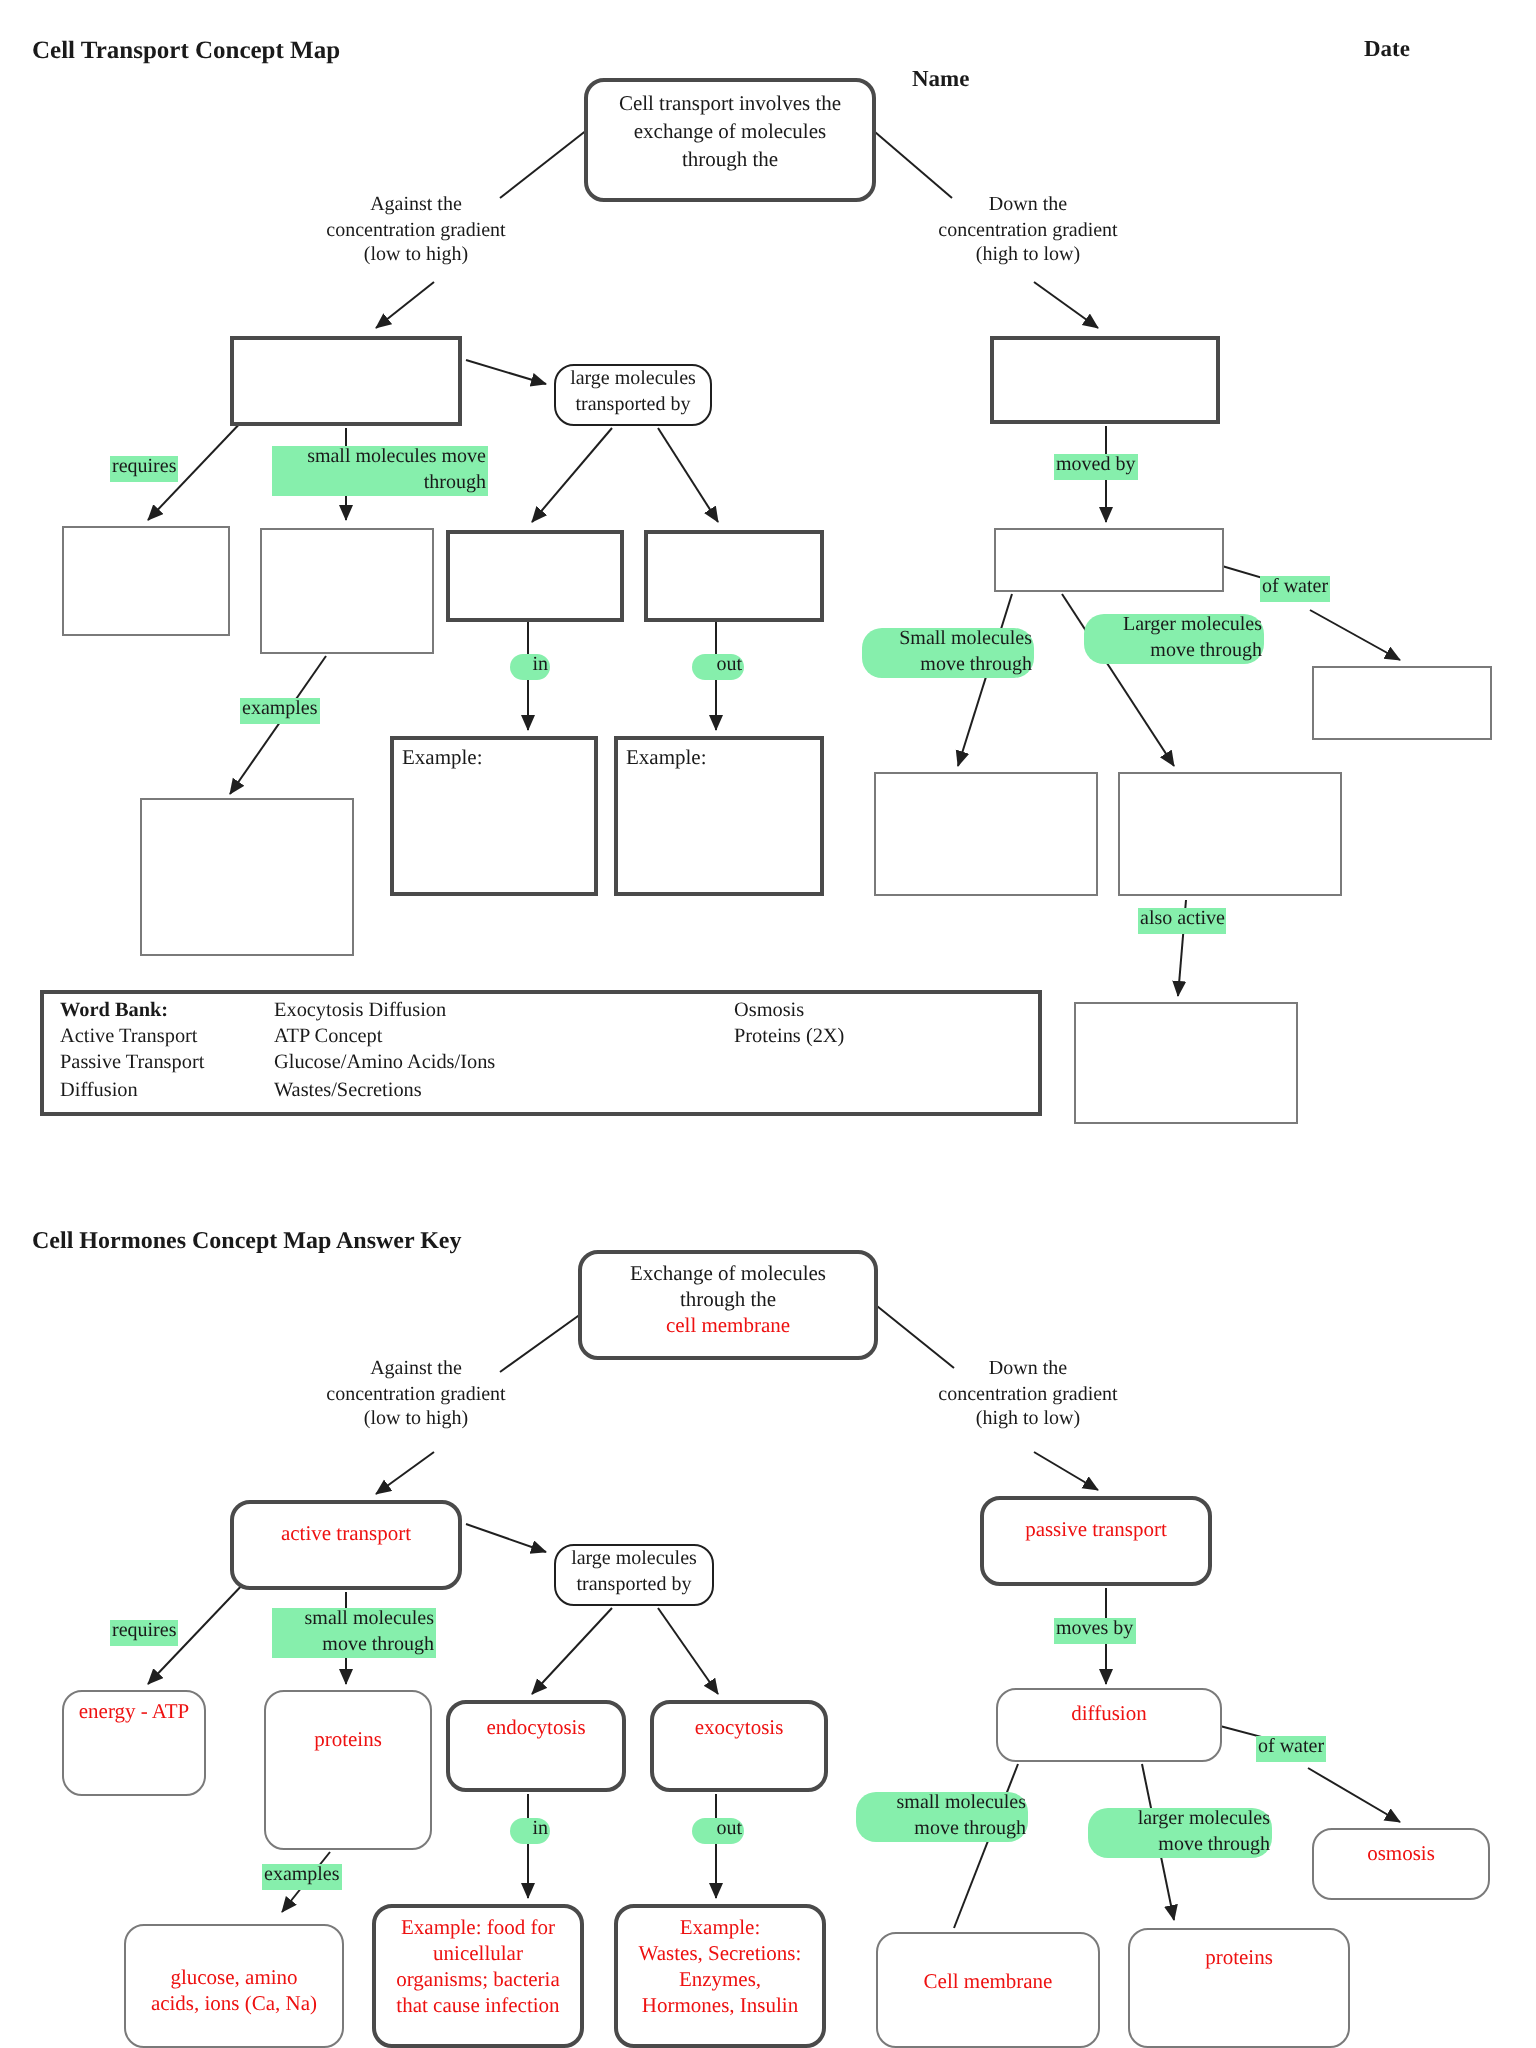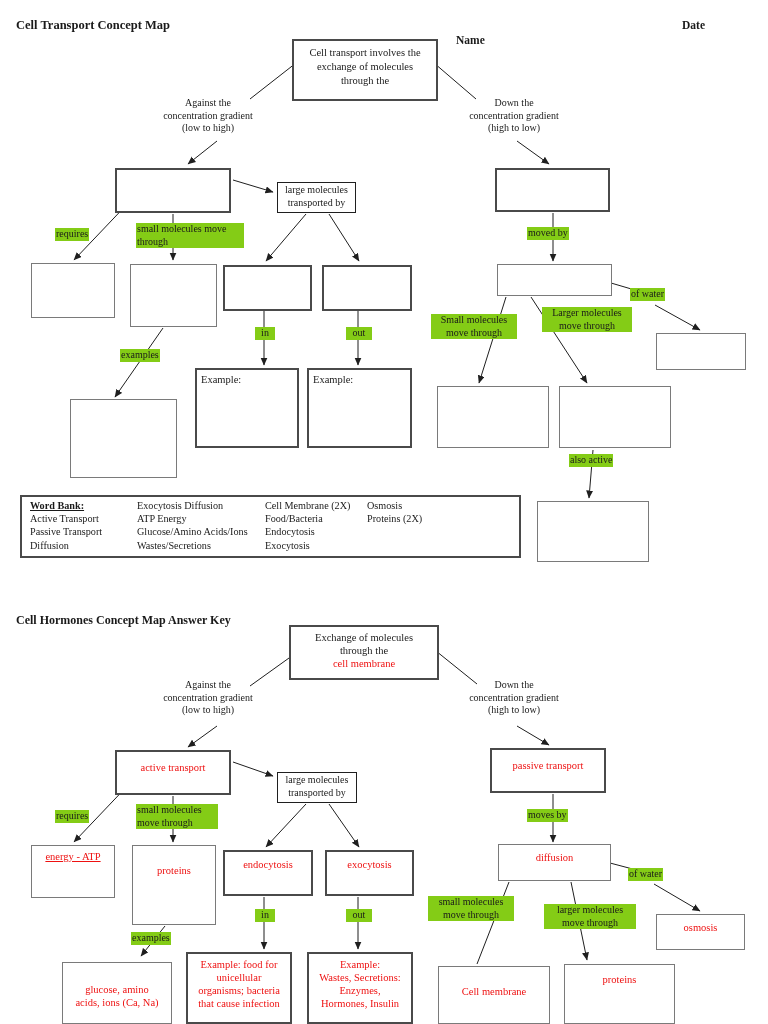--- a/index.html
+++ b/index.html
@@ -5,30 +5,30 @@
   html,body{margin:0;padding:0;background:#ffffff;}
   .page{position:relative;width:768px;height:1024px;background:#fff;overflow:hidden;
         font-family:"Liberation Serif","DejaVu Serif",serif;color:#1a1a1a;}
   svg.lines{position:absolute;left:0;top:0;width:768px;height:1024px;pointer-events:none;}
   svg.lines line{stroke:#1f1f1f;stroke-width:1;}
   .abs{position:absolute;}
   .box{position:absolute;background:#fff;box-sizing:border-box;}
   .b2{border:2px solid #4a4a4a;}
   .b1{border:1px solid #1f1f1f;}
   .bt{border:1px solid #7a7a7a;}
-  .ctr{text-align:center;}
+  .ctr{text-align:center;border-radius:10px;}
   .ml{white-space:pre-line;}
   .lbl{position:absolute;font-size:10px;line-height:12.5px;}
-  .bgw{background:#84cc16;padding:0 1px;}
+  .bgw{background:#86efac;padding:0 1px;text-align:right;}
   .boxtxt{font-size:10.5px;line-height:13px;}
   .red{color:#ee1111;}
   .title{font-size:12.5px;font-weight:bold;}
   .hd{font-size:11.5px;font-weight:bold;}
   .wb{font-size:10.2px;line-height:13.2px;}
-  .wbh{font-weight:bold;text-decoration:underline;}
+  .wbh{font-weight:bold;}
 </style>
 </head>
 <body>
 
 <div class="page">
 
   <svg class="lines">
     <defs>
       <marker id="arw" markerWidth="9" markerHeight="8" refX="7.5" refY="3.5" orient="auto">
         <path d="M0,0 L8,3.5 L0,7 z" fill="#1f1f1f"></path>
@@ -131,29 +131,23 @@
 
     <div class="box b2" style="left:20px;top:495px;width:501px;height:63px;">
       <div class="abs wb" style="left:8px;top:2px;">
         <div class="wbh">Word Bank:</div>
         <div>Active Transport</div>
         <div>Passive Transport</div>
         <div>Diffusion</div>
       </div>
       <div class="abs wb" style="left:115px;top:2px;">
         <div>Exocytosis Diffusion</div>
-        <div>ATP Energy</div>
+        <div>ATP Concept</div>
         <div>Glucose/Amino Acids/Ions</div>
         <div>Wastes/Secretions</div>
-      </div>
-      <div class="abs wb" style="left:243px;top:2px;">
-        <div>Cell Membrane (2X)</div>
-        <div>Food/Bacteria</div>
-        <div>Endocytosis</div>
-        <div>Exocytosis</div>
       </div>
       <div class="abs wb" style="left:345px;top:2px;">
         <div>Osmosis</div>
         <div>Proteins (2X)</div>
       </div>
     </div>
   </div>
 
   <div>
     <div class="abs title" style="left:16px;top:613px;font-size:12px;">Cell Hormones Concept Map Answer Key</div>
@@ -172,21 +166,21 @@
 (high to low)</div>
 
     <div class="box b2 ctr boxtxt red" style="left:115px;top:750px;width:116px;height:45px;padding-top:9px;">active transport</div>
     <div class="box b1 ctr ml boxtxt" style="left:277px;top:772px;width:80px;height:31px;padding-top:1px;font-size:10px;line-height:12.5px;">large molecules
 transported by</div>
 
     <div class="lbl bgw" style="left:55px;top:810px;">requires</div>
     <div class="lbl ml bgw" style="left:136px;top:804px;width:80px;">small molecules
 move through</div>
 
-    <div class="box bt ctr boxtxt red" style="left:31px;top:845px;width:84px;height:53px;padding-top:4px;text-decoration:underline;">energy - ATP</div>
+    <div class="box bt ctr boxtxt red" style="left:31px;top:845px;width:72px;height:53px;padding-top:4px;">energy - ATP</div>
     <div class="box bt ctr boxtxt red" style="left:132px;top:845px;width:84px;height:80px;padding-top:18px;">proteins</div>
     <div class="box b2 ctr boxtxt red" style="left:223px;top:850px;width:90px;height:46px;padding-top:6px;">endocytosis</div>
     <div class="box b2 ctr boxtxt red" style="left:325px;top:850px;width:89px;height:46px;padding-top:6px;">exocytosis</div>
 
     <div class="lbl ctr bgw" style="left:255px;top:909px;width:18px;">in</div>
     <div class="lbl ctr bgw" style="left:346px;top:909px;width:24px;">out</div>
     <div class="lbl bgw" style="left:131px;top:932px;">examples</div>
 
     <div class="box bt ctr ml boxtxt red" style="left:62px;top:962px;width:110px;height:62px;padding-top:20px;">glucose, amino
 acids, ions (Ca, Na)</div>

